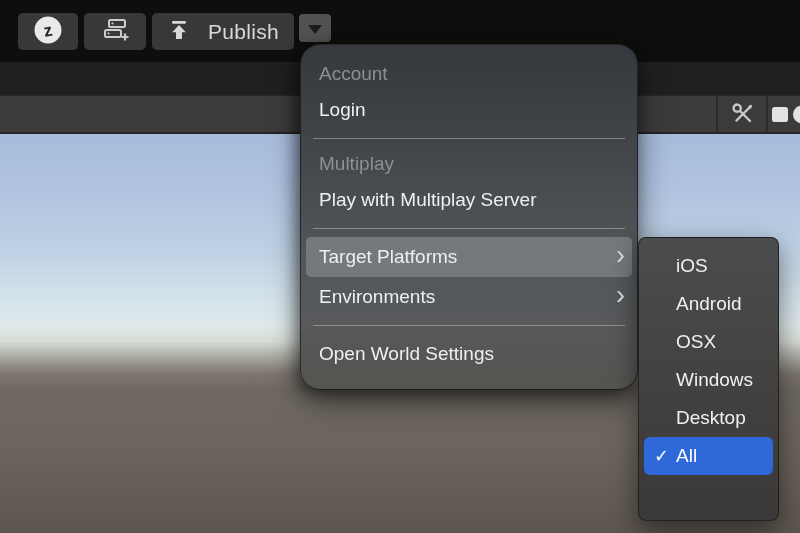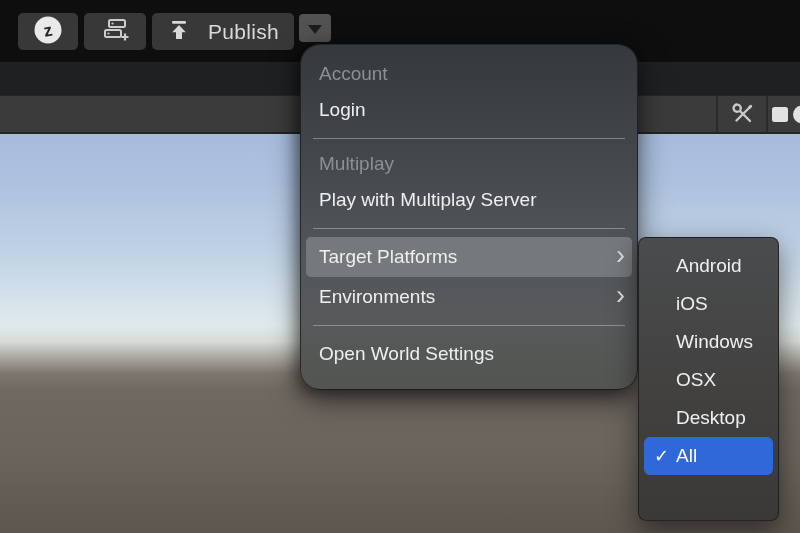--- a/index.html
+++ b/index.html
@@ -176,30 +176,30 @@
 
     <div class="menu-divider"></div>
 
     <div class="menu-item">
       <span>Open World Settings</span>
     </div>
   </div>
 
   <div class="submenu">
     <div class="sub-item">
+      <span>iOS</span>
+    </div>
+    <div class="sub-item">
       <span>Android</span>
     </div>
     <div class="sub-item">
-      <span>iOS</span>
+      <span>OSX</span>
     </div>
     <div class="sub-item">
       <span>Windows</span>
-    </div>
-    <div class="sub-item">
-      <span>OSX</span>
     </div>
     <div class="sub-item">
       <span>Desktop</span>
     </div>
     <div class="sub-item selected">
       <span class="checkmark">✓</span>
       <span>All</span>
     </div>
   </div>
 

